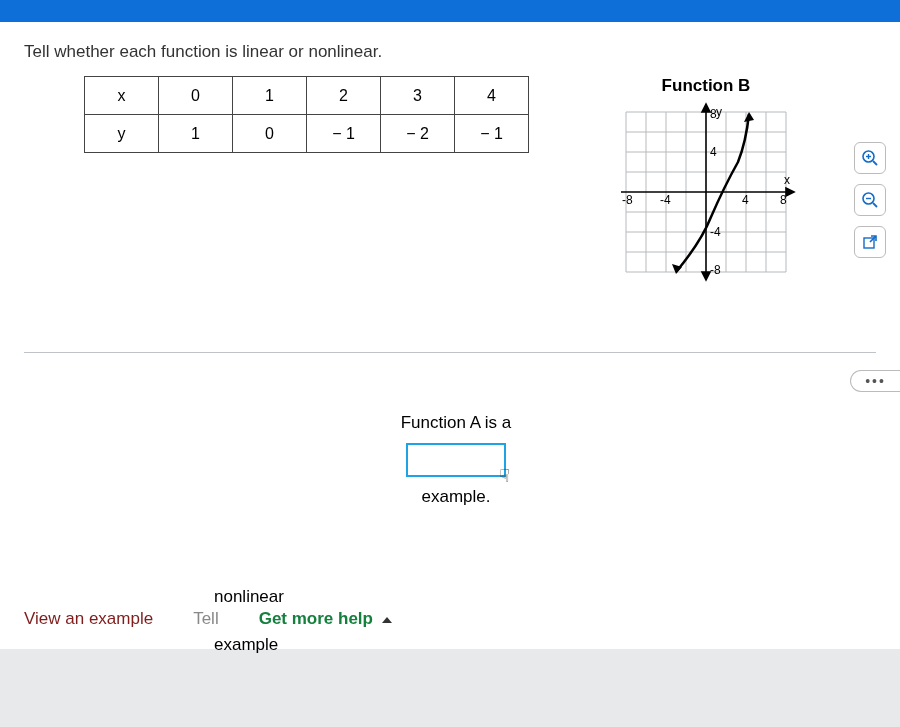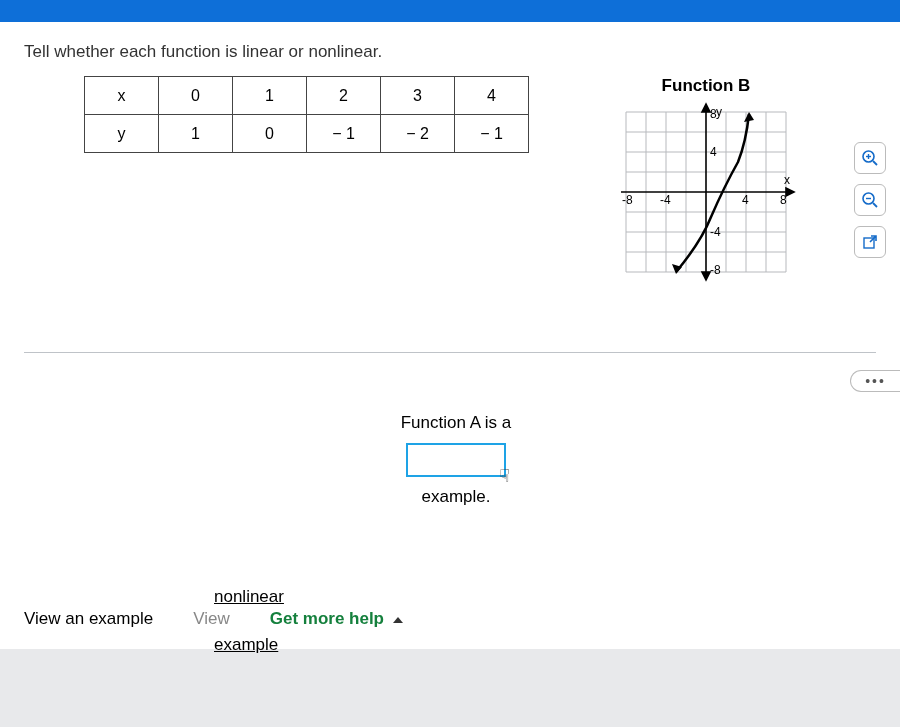--- a/index.html
+++ b/index.html
@@ -128,37 +128,36 @@
     position: absolute;
     right: -6px;
     bottom: -12px;
     font-size: 18px;
     color: #333;
   }
   .options {
     margin-top: 80px;
     padding-left: 190px;
     font-size: 17px;
-    text-decoration: underline;
   }
   .options div {
     margin-bottom: 28px;
     cursor: pointer;
   }
   .bottom-links {
     position: absolute;
     bottom: 20px;
     left: 24px;
     display: flex;
     gap: 40px;
     align-items: center;
     font-size: 17px;
   }
   .link {
-    color: #000000;
+    color: #7f1d1d;
     cursor: pointer;
   }
   .link.help { color: #15803d; font-weight: bold; }
   .caret-up {
     display: inline-block;
     width: 0; height: 0;
     border-left: 5px solid transparent;
     border-right: 5px solid transparent;
     border-bottom: 6px solid #333;
     margin-left: 4px;
@@ -286,20 +285,20 @@
     <span>example.</span>
   </div>
 
   <div class="options">
     <div>nonlinear</div>
     <div>example</div>
   </div>
 
   <div class="bottom-links">
     <span class="link">View an example</span>
-    <span class="link vid">View</span>
+    <span class="link vid">Tell</span>
     <span class="link help">
       <span>Get more help</span>
       <span class="caret-up"></span>
     </span>
   </div>
 
 </div>
 
 </body></html>

